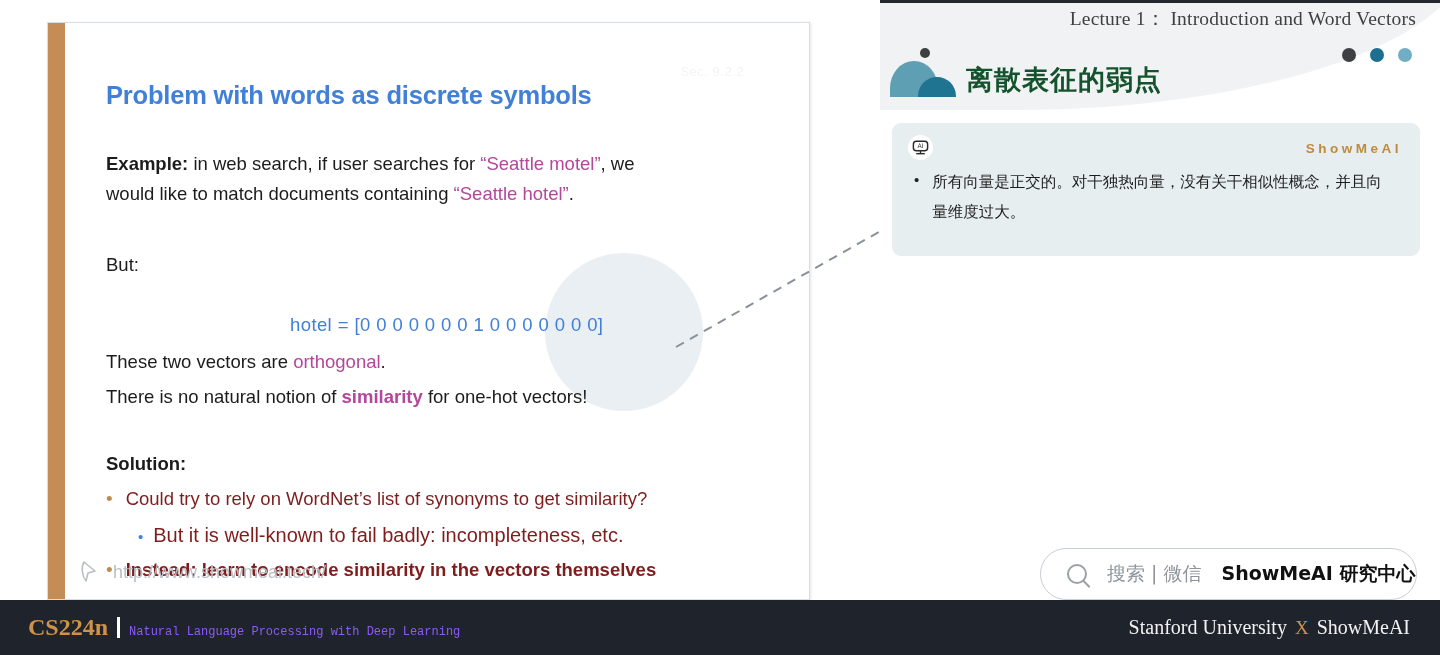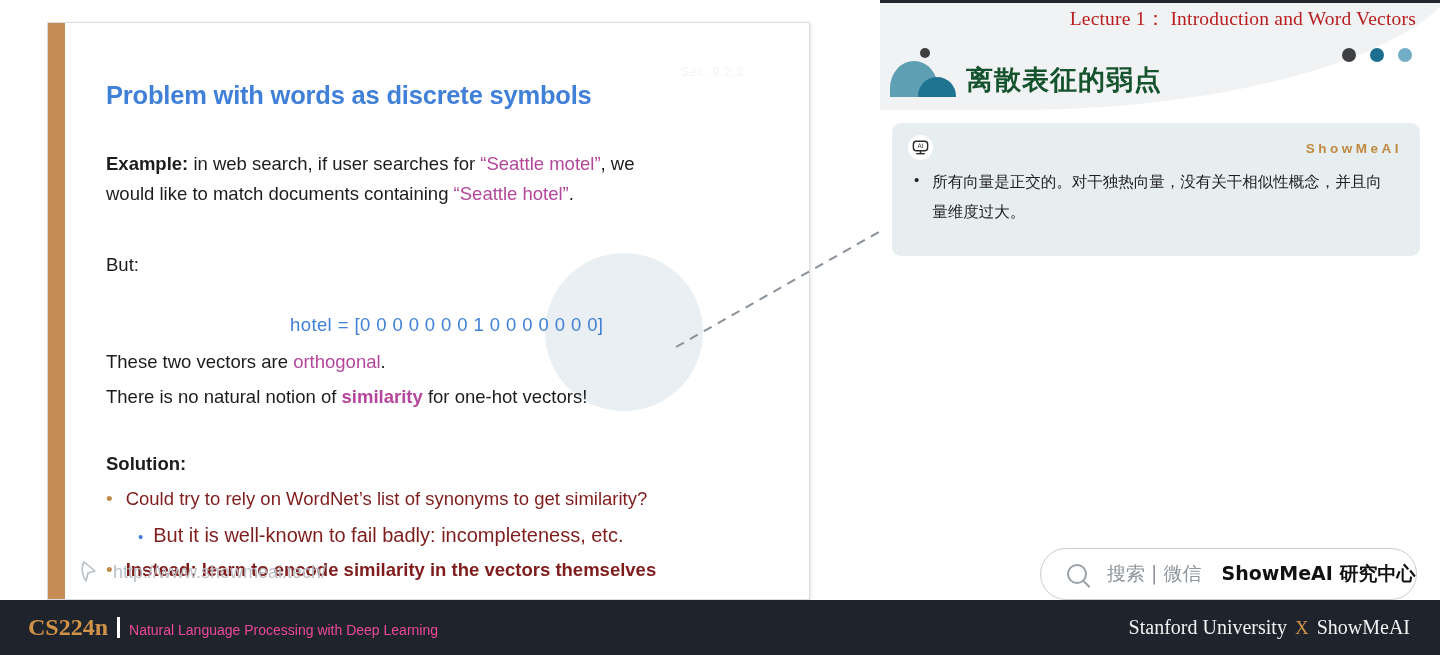--- a/index.html
+++ b/index.html
@@ -133,21 +133,21 @@
     background: #f1f2f3;
     border-radius: 0 0 60% 0 / 0 0 42% 0;
   }
   #panel-divider {
     position: absolute; left: 0; top: 0;
     width: 560px; height: 3px;
     background: #23272e;
   }
   #lecture-title {
     position: absolute; right: 24px; top: 5px;
-    font-size: 19.5px; color: #b91c1c;
+    font-size: 19.5px; color: #404040;
     font-family: "Liberation Serif", serif;
     letter-spacing: .2px;
     white-space: nowrap;
   }
   #dots-row {
     position: absolute; right: 28px; top: 48px;
     display: flex; gap: 14px; align-items: center;
   }
   .hdot { width: 14px; height: 14px; border-radius: 50%; }
 
@@ -257,22 +257,22 @@
   }
   #course-code {
     font-size: 24px; font-weight: bold; color: #d09148;
     font-family: "Liberation Serif", serif;
   }
   #footer-sep {
     width: 3px; height: 21px; background: #ffffff;
     align-self: center;
   }
   #course-name {
-    font-size: 14px; color: #ec4899;
-    font-family: Liberation Sans, sans-serif;
+    font-size: 12px; color: #8b5cf6;
+    font-family: Liberation Mono, monospace;
   }
   #footer-right {
     position: absolute; right: 30px;
     display: flex; align-items: baseline; gap: 8px;
     font-family: "Liberation Serif", serif;
   }
   #fr-a, #fr-c { font-size: 20px; color: #f2f2f2; font-family: Liberation Serif, serif; }
   #fr-b { font-size: 19px; color: #d09148; }
 </style>
 </head>

